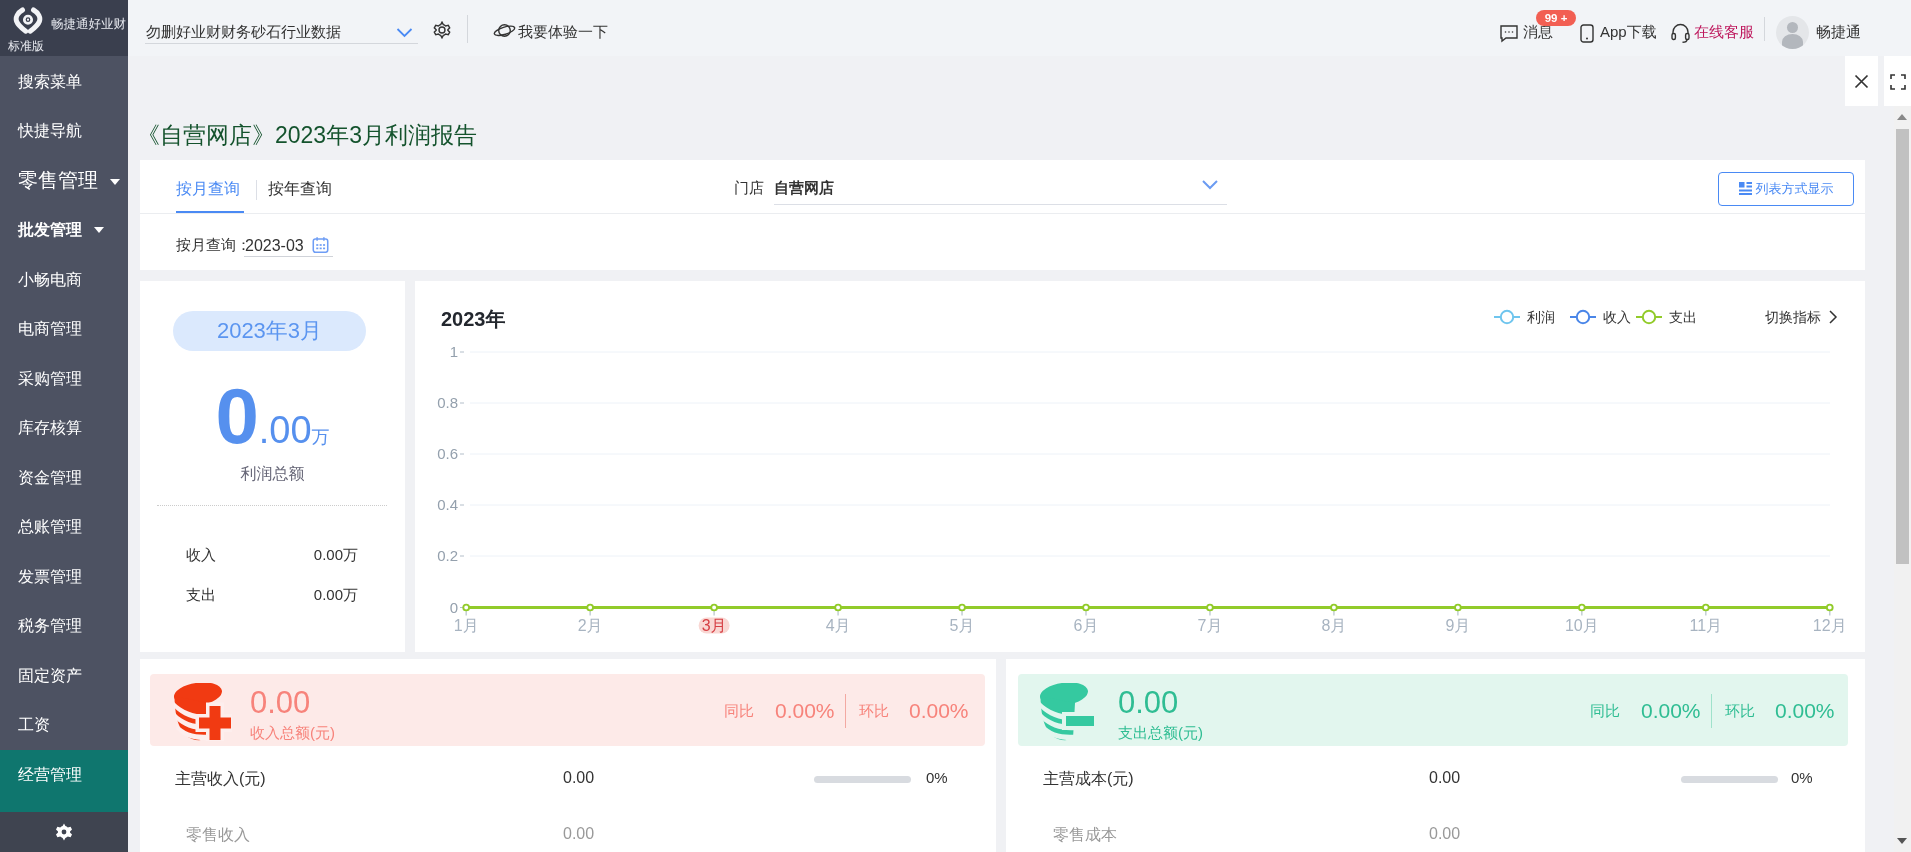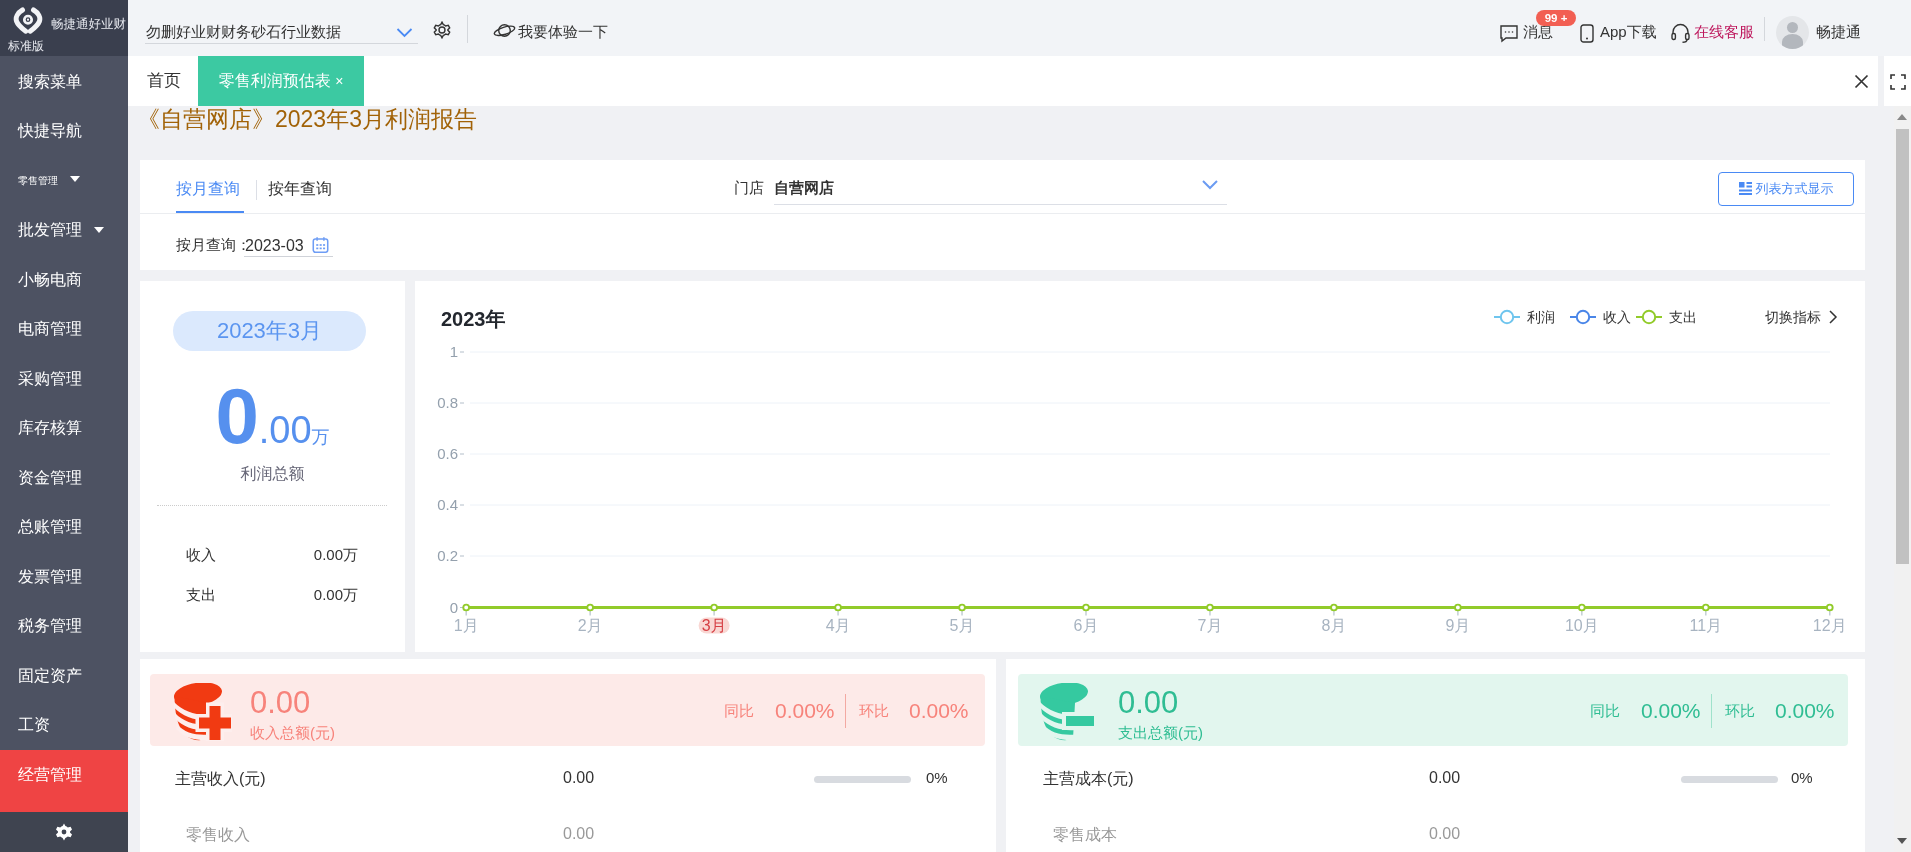--- a/index.html
+++ b/index.html
@@ -63,59 +63,55 @@
       <circle cx="15" cy="12.7" r="1.1" fill="#f2f3f6"></circle>
     </svg>
     <div class="abs" style="left:51px;top:16px;color:#e8eaf0;font-size:12.5px;white-space:nowrap;">畅捷通好业财</div>
     <div class="abs" style="left:8px;top:38px;color:#e8eaf0;font-size:12px;">标准版</div>
   </div>
 
   <div class="abs" style="left:0;top:56px;width:128px;height:796px;background:#4d5262;">
     <div id="menu">
         <div class="abs" style="left:0;top:0.5px;width:128px;height:49px;line-height:49px;color:#fff;font-size:16px;"><span style="margin-left:18px;">搜索菜单</span></div>
         <div class="abs" style="left:0;top:50px;width:128px;height:49px;line-height:49px;color:#fff;font-size:16px;"><span style="margin-left:18px;">快捷导航</span></div>
-        <div class="abs" style="left:0;top:99.5px;width:128px;height:49px;line-height:49px;color:#fff;font-size:10px;"><span style="margin-left:18px;">零售管理</span><span style="display:inline-block;margin-left:12px;width:0;height:0;border-left:5.5px solid transparent;border-right:5.5px solid transparent;border-top:6.5px solid #fff;vertical-align:2px;"></span></div>
-        <div class="abs" style="left:0;top:149px;width:128px;height:49px;line-height:49px;color:#fff;font-size:16px;"><span style="margin-left:18px;">批发管理</span><span style="display:inline-block;margin-left:12px;width:0;height:0;border-left:5.5px solid transparent;border-right:5.5px solid transparent;border-top:6.5px solid #fff;vertical-align:2px;"></span></div>
+        <div class="abs" style="left:0;top:99.5px;width:128px;height:49px;line-height:49px;color:#fff;font-size:20px;"><span style="margin-left:18px;">零售管理</span><span style="display:inline-block;margin-left:12px;width:0;height:0;border-left:5.5px solid transparent;border-right:5.5px solid transparent;border-top:6.5px solid #fff;vertical-align:2px;"></span></div>
+        <div class="abs" style="left:0;top:149px;width:128px;height:49px;line-height:49px;color:#fff;font-size:16px;"><span style="margin-left:18px;font-weight:bold;">批发管理</span><span style="display:inline-block;margin-left:12px;width:0;height:0;border-left:5.5px solid transparent;border-right:5.5px solid transparent;border-top:6.5px solid #fff;vertical-align:2px;"></span></div>
         <div class="abs" style="left:0;top:198.5px;width:128px;height:49px;line-height:49px;color:#fff;font-size:16px;"><span style="margin-left:18px;text-align:right;">小畅电商</span></div>
         <div class="abs" style="left:0;top:248px;width:128px;height:49px;line-height:49px;color:#fff;font-size:16px;"><span style="margin-left:18px;">电商管理</span></div>
         <div class="abs" style="left:0;top:297.5px;width:128px;height:49px;line-height:49px;color:#fff;font-size:16px;"><span style="margin-left:18px;">采购管理</span></div>
         <div class="abs" style="left:0;top:347px;width:104px;height:49px;line-height:49px;color:#fff;font-size:16px;"><span style="margin-left:18px;">库存核算</span></div>
         <div class="abs" style="left:0;top:396.5px;width:128px;height:49px;line-height:49px;color:#fff;font-size:16px;"><span style="margin-left:18px;">资金管理</span></div>
         <div class="abs" style="left:0;top:446px;width:128px;height:49px;line-height:49px;color:#fff;font-size:16px;"><span style="margin-left:18px;">总账管理</span></div>
         <div class="abs" style="left:0;top:495.5px;width:128px;height:49px;line-height:49px;color:#fff;font-size:16px;"><span style="margin-left:18px;">发票管理</span></div>
         <div class="abs" style="left:0;top:545px;width:128px;height:49px;line-height:49px;color:#fff;font-size:16px;"><span style="margin-left:18px;">税务管理</span></div>
         <div class="abs" style="left:0;top:594.5px;width:128px;height:49px;line-height:49px;color:#fff;font-size:16px;"><span style="margin-left:18px;">固定资产</span></div>
         <div class="abs" style="left:0;top:644px;width:128px;height:49px;line-height:49px;color:#fff;font-size:16px;"><span style="margin-left:18px;">工资</span></div>
-        <div class="abs" style="left:0;top:693.5px;width:128px;height:64px;line-height:49px;background:#ef4444;color:#fff;font-size:16px;"><span style="margin-left:18px;">经营管理</span></div>
+        <div class="abs" style="left:0;top:693.5px;width:128px;height:64px;line-height:49px;background:#0f766e;color:#fff;font-size:16px;"><span style="margin-left:18px;">经营管理</span></div>
       </div>
     <div class="abs" style="left:0;top:756px;width:128px;height:40px;background:#3f4450;">
       <svg class="abs" style="left:55px;top:11px;" width="18" height="18" viewBox="0 0 18 18" fill="#fff">
         <path d="M9 0.5 L10.4 3 A6.2 6.2 0 0 1 12.8 4.4 L15.6 3.8 L17 6.4 L15 8.5 A6.2 6.2 0 0 1 15 9.5 L17 11.6 L15.6 14.2 L12.8 13.6 A6.2 6.2 0 0 1 10.4 15 L9 17.5 L7.6 15 A6.2 6.2 0 0 1 5.2 13.6 L2.4 14.2 L1 11.6 L3 9.5 A6.2 6.2 0 0 1 3 8.5 L1 6.4 L2.4 3.8 L5.2 4.4 A6.2 6.2 0 0 1 7.6 3 Z"></path>
         <circle cx="9" cy="9" r="2.4" fill="#3f4450"></circle>
       </svg>
     </div>
   </div>
 
-  <div class="abs" style="left:128px;top:56px;width:1717px;height:50px;background:#fff;">
-    <div class="abs" style="left:19px;top:0;width:50px;height:50px;line-height:50px;color:#333;font-size:17px;">首页</div>
-    <div class="abs" style="left:70px;top:0;width:166px;height:50px;background:#3cc9a2;color:#fff;font-size:16px;line-height:50px;text-align:center;">零售利润预估表 <span style="font-size:14px;">×</span></div>
-  </div>
 
   <div class="abs" style="left:1845px;top:56px;width:33px;height:50px;background:#fff;">
     <svg class="abs" style="left:9px;top:18px;" width="15" height="15" viewBox="0 0 15 15" stroke="#333" stroke-width="1.7">
         <path d="M1.5 1.5 L13.5 13.5 M13.5 1.5 L1.5 13.5"></path>
       </svg>
   </div>
   <div class="abs" style="left:1884px;top:56px;width:27px;height:50px;background:#fff;">
     <svg class="abs" style="left:6px;top:18px;" width="16" height="16" viewBox="0 0 16 16" fill="none" stroke="#333" stroke-width="1.6">
       <path d="M1 5 V1 H5 M11 1 H15 V5 M15 11 V15 H11 M5 15 H1 V11"></path>
     </svg>
   </div>
 
-  <div class="abs" style="left:137px;top:104px;font-size:23px;color:#a16207;">《自营网店》2023年3月利润报告</div>
+  <div class="abs" style="left:137px;top:120px;font-size:23px;color:#14532d;">《自营网店》2023年3月利润报告</div>
 
   <div class="abs" style="left:140px;top:160px;width:1725px;height:110px;background:#fff;">
     <div class="abs" style="left:36px;top:19px;font-size:16px;color:#4a8af4;">按月查询</div>
     <div class="abs" style="left:36px;top:51px;width:68px;height:3px;background:#4a8af4;"></div>
     <div class="abs" style="left:116px;top:20px;width:1px;height:20px;background:#dcdfe6;"></div>
     <div class="abs" style="left:128px;top:19px;font-size:16px;color:#333;">按年查询</div>
     <div class="abs" style="left:0;top:53px;width:1725px;height:1px;background:#ebedf0;"></div>
     <div class="abs" style="left:594px;top:19px;font-size:15px;color:#333;">门店</div>
     <div class="abs" style="left:634px;top:19px;font-size:15px;color:#333;font-weight:bold;">自营网店</div>
     <div class="abs" style="left:634px;top:44px;width:453px;height:1px;background:#dcdfe6;"></div>

